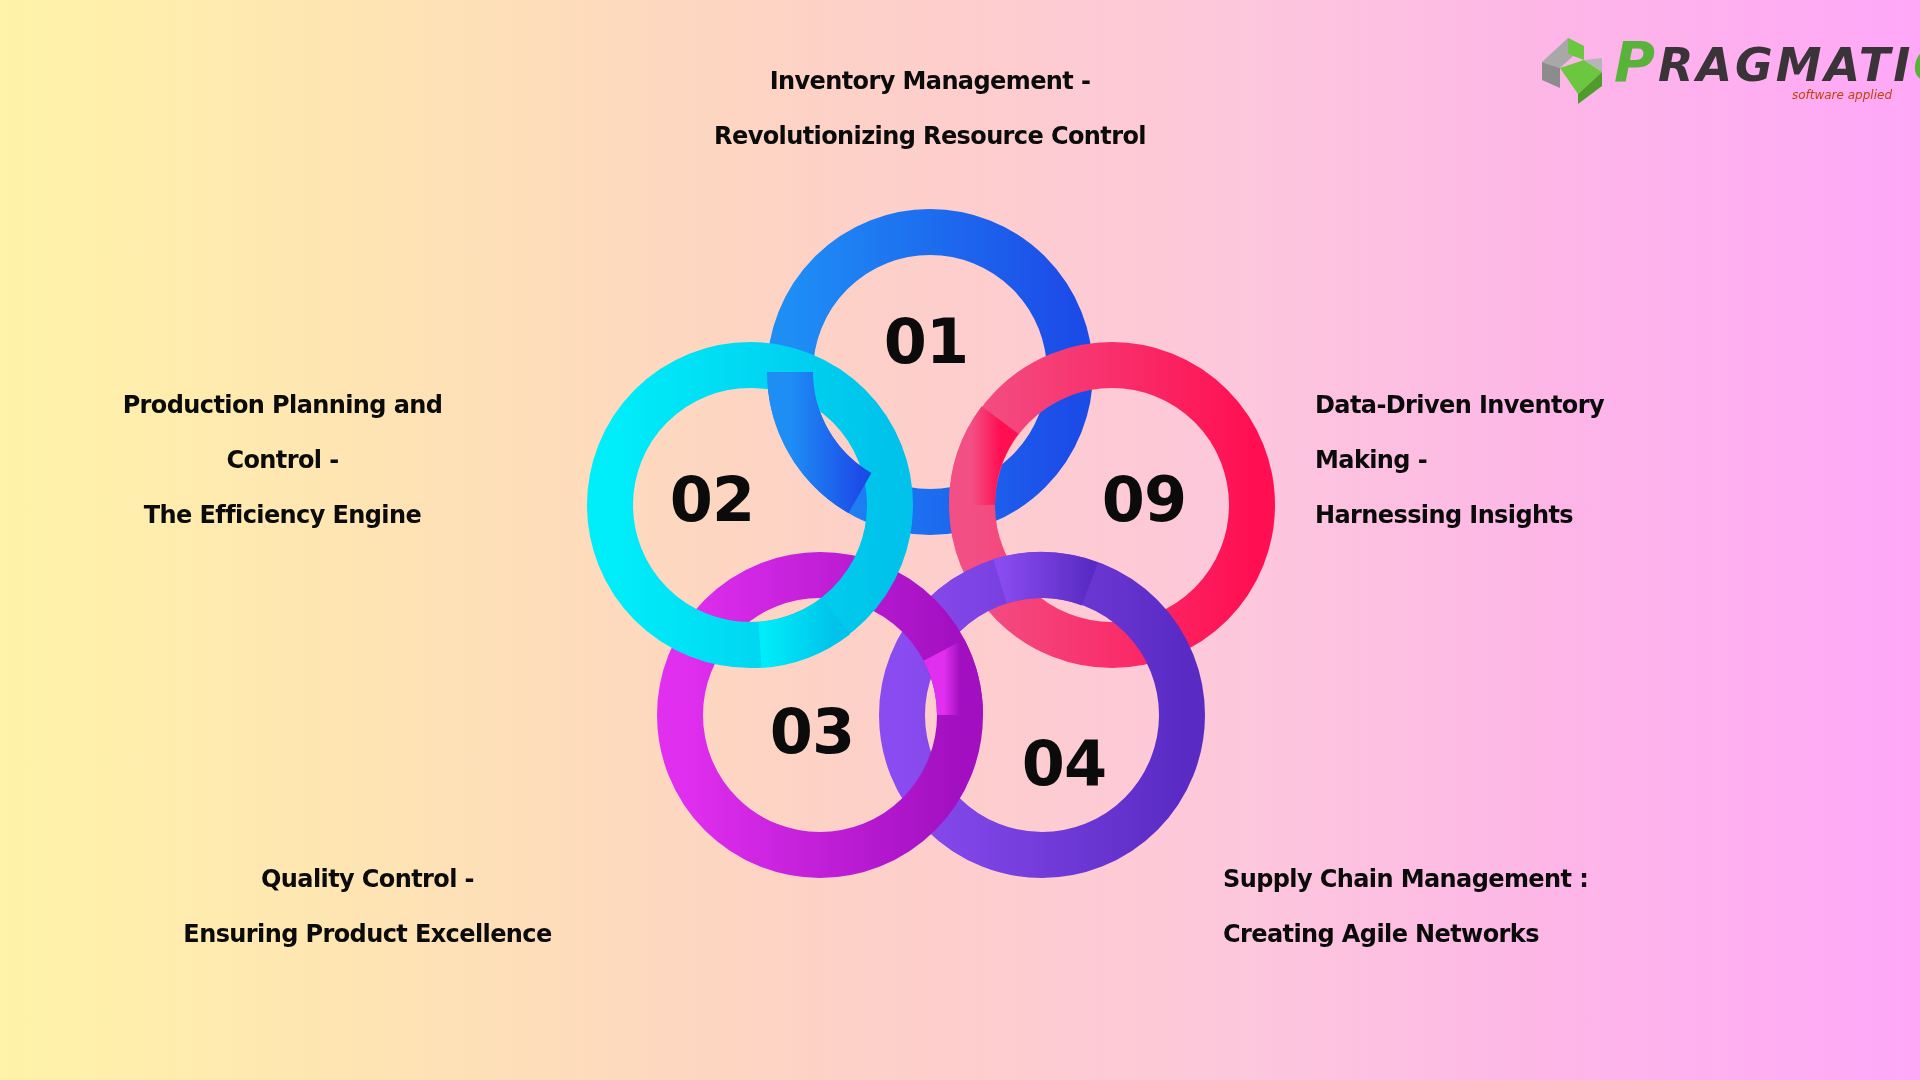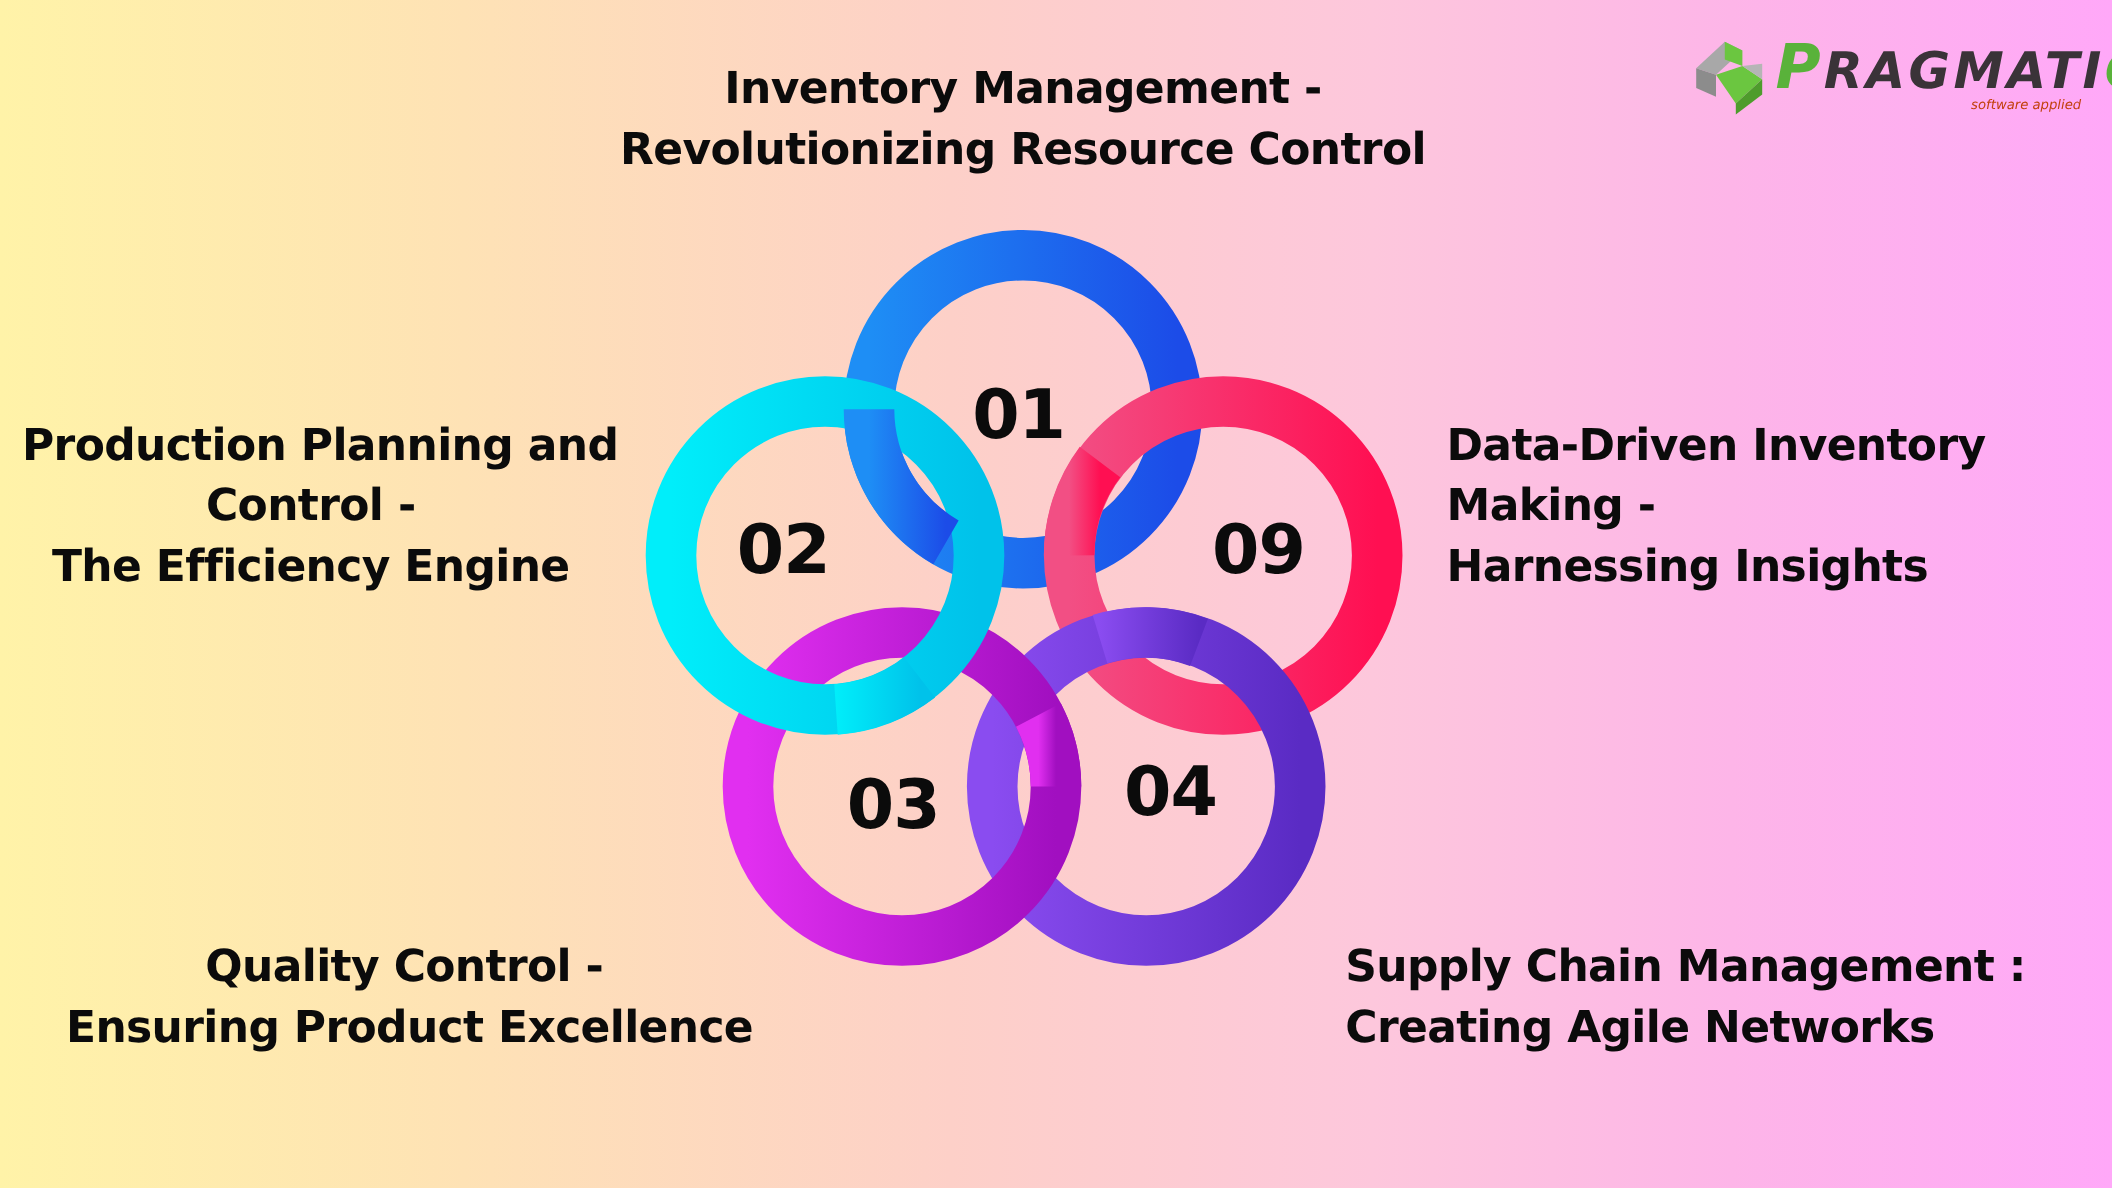--- a/index.html
+++ b/index.html
@@ -3,21 +3,21 @@
   <meta charset="utf-8">
   <style>
     html, body { margin: 0; padding: 0; }
     body {
       width: 1920px; height: 1080px; overflow: hidden; position: relative;
       background: linear-gradient(90deg, #fff3a8 0%, #fee2b5 22%, #fdd0c8 45%, #fdc7dc 65%, #fdb5e8 82%, #ffa8f8 100%);
       font-family: "DejaVu Sans", "Liberation Sans", sans-serif;
       color: #0b0b0b;
     }
     .label {
-      position: absolute; font-weight: bold; font-size: 40px; line-height: 55px;
+      position: absolute; font-weight: bold; font-size: 24px; line-height: 55px;
       letter-spacing: -0.6px; white-space: nowrap;
     }
     .label span { display: block; }
     .right-align { text-align: center; }
     .center-align { text-align: center; }
     .diagram { position: absolute; left: 0; top: 0; width: 1920px; height: 1080px; }
     .num {
       position: absolute; font-weight: bold; font-size: 62px; letter-spacing: -1px;
       transform: translate(-50%, -50%); line-height: 1;
     }
@@ -81,24 +81,24 @@
   <circle cx="820" cy="715" r="140" fill="none" stroke="url(#g3)" stroke-width="46"></circle>
   <circle cx="750" cy="505" r="140" fill="none" stroke="url(#g2)" stroke-width="46"></circle>
 
   <path d="M 790 372 A 140 140 0 0 0 860 493" fill="none" stroke="url(#g1)" stroke-width="46"></path>
   <path d="M 1000 420 A 140 140 0 0 0 972 505" fill="none" stroke="url(#g5)" stroke-width="46"></path>
   <path d="M 1090 584 A 140 140 0 0 0 1000 581" fill="none" stroke="url(#g4)" stroke-width="46"></path>
   <path d="M 944 650 A 140 140 0 0 1 960 715" fill="none" stroke="url(#g3)" stroke-width="46"></path>
   <path d="M 836 616 A 140 140 0 0 1 760 645" fill="none" stroke="url(#g2)" stroke-width="46"></path>
 </svg>
 
-<div class="num" style="left:926px;top:342px;margin-top:35px;">01</div>
+<div class="num" style="left:926px;top:342px;">01</div>
 <div class="num" style="left:712px;top:500px;">02</div>
 <div class="num" style="left:812px;top:732px;">03</div>
-<div class="num" style="left:1064px;top:720px;">04</div>
+<div class="num" style="left:1064px;top:764px;">04</div>
 <div class="num" style="left:1144px;top:500px;">09</div>
 
 <div class="label center-align" style="left:560px;top:54px;width:740px;">
   <span>Inventory Management -</span>
   <span>Revolutionizing Resource Control</span>
 </div>
 
 <div class="label right-align" style="left:20px;top:378px;width:525px;">
   <span>Production Planning and</span>
   <span>Control -</span>

